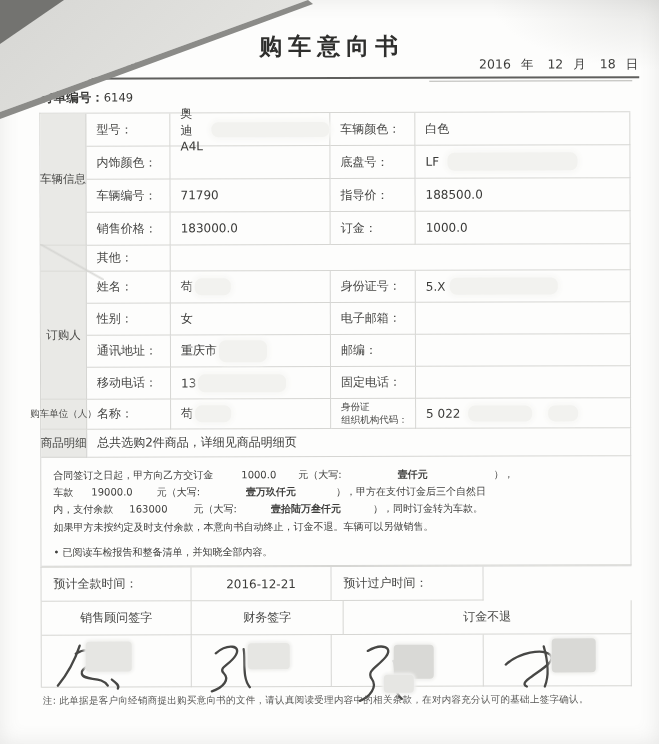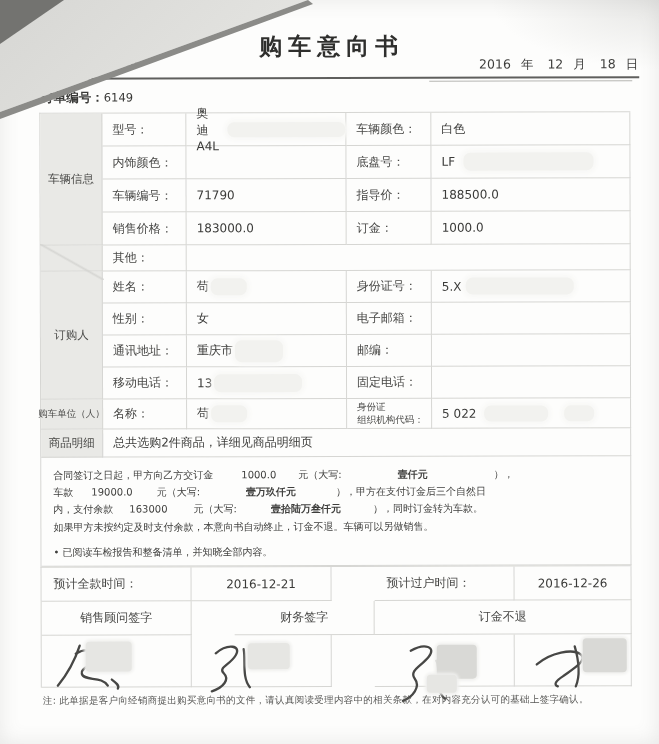--- a/index.html
+++ b/index.html
@@ -30,41 +30,41 @@
 7;}
   .date .dn{margin-right:10px;} .date .du{margin-right:14px;} .date .last{margin-right:0;}
   .rule{position:absolute;left:40px;right:19px;top:77px;height:2px;background:#60605e;background:#5f5f5d;}
   .rule2{position:absolute;left:430px;right:26px;top:81px;height:1px;background:#b6b6b3;}
   .order{position:absolute;left:42px;top:89px;font-size:12.5px;font-weight:600;color:#3a3a38;}
   .order .ov{font-weight:400;font-size:11.5px;}
   
   .tbl{position:absolute;left:40px;width:590px;border-top:1px solid #d6d6d3;border-left:1px solid #d6d6d3;background:transparent;z-index:2;}
   .tbl-main{top:112px;} .tbl-bot{top:566px;}
   .sect{display:flex;}
-  .seccell{width:62px;background:#e9e9e6;display:flex;align-items:center;justify-content:center;
+  .seccell{width:46px;background:#e9e9e6;display:flex;align-items:center;justify-content:center;
     text-align:center;font-size:11.5px;color:#4a4a48;line-height:1.3;padding:2px;box-sizing:border-box;
     border-right:1px solid #d6d6d3;border-bottom:1px solid #d6d6d3;white-space:nowrap;}
   .sec-small{font-size:9.5px;}
   .rows{flex:1;display:flex;flex-direction:column;min-width:0;}
   .row{display:flex;}
   .cell{display:flex;align-items:center;box-sizing:border-box;padding-left:10px;
     border-right:1px solid #d6d6d3;border-bottom:1px solid #d6d6d3;font-size:12px;min-width:0;}
   .lbl{color:#474745;} .val{color:#3b3b39;}
   .w1{width:84px;} .w2{width:160px;} .w3{width:85px;} .w4{flex:1;}
   .h33 .row{height:33px;} .h32 .row{height:32px;} .h26 .row{height:26px;}
   .h30 .row{height:30px;} .h28 .row{height:28px;}
   .idlbl{flex-direction:column;align-items:flex-start;justify-content:center;font-size:9.5px;line-height:1.3;}
   
   .cbody{flex:1;box-sizing:border-box;border-right:1px solid #d6d6d3;border-bottom:1px solid #d6d6d3;
     padding:9px 10px 6px 12px;font-size:10px;color:#3e3e3c;min-height:104px;}
   .cl{white-space:nowrap;line-height:1.72;overflow:hidden;}
   .g{display:inline-block;height:1px;}
   .bullet{margin-top:9px;line-height:1.5;}
   
-  .c1{width:150px;} .c2{width:140px;} .c3{width:140px;margin-left:43px;} .c4{flex:1;}
+  .c1{width:150px;} .c2{width:140px;} .c3{width:152px;} .c4{flex:1;}
   .hb .row{height:34px;} .hs .row{height:52px;}
   .cent{justify-content:center;padding-left:0;text-align:center;}
   .sigcell{position:relative;overflow:visible;}
   .sig-svg{position:absolute;left:6px;top:2px;overflow:visible;}
   .sig-svg path{fill:none;stroke:#47474
 
 5;stroke:#474745;stroke-width:2.3;stroke-linecap:round;stroke-linejoin:round;}
   
   .blur{display:inline-block;height:15px;border-radius:7px;background:#f2f2ef;
     box-shadow:0 0 4px 3px #f8f8f6;margin-left:8px;vertical-align:middle;flex:none;}
@@ -223,21 +223,20 @@
         </div>
       </div>
     </div>
 
     <div class="tbl tbl-bot">
       <div class="rows hb">
         <div class="row">
           <div class="cell lbl c1" style="padding-left:12px;">预计全款时间：</div>
           <div class="cell val c2 cent">2016-12-21</div>
           <div class="cell lbl c3" style="padding-left:12px;">预计过户时间：</div>
-          <div class="cell val c4 cent">2016-12-26</div>
         </div>
       </div>
       <div class="rows hb">
         <div class="row">
           <div class="cell lbl c1 cent">销售顾问签字</div>
           <div class="cell lbl c3 cent">财务签字</div>
           <div class="cell lbl c4 cent">订金不退</div>
         </div>
       </div>
       <div class="rows hs">

